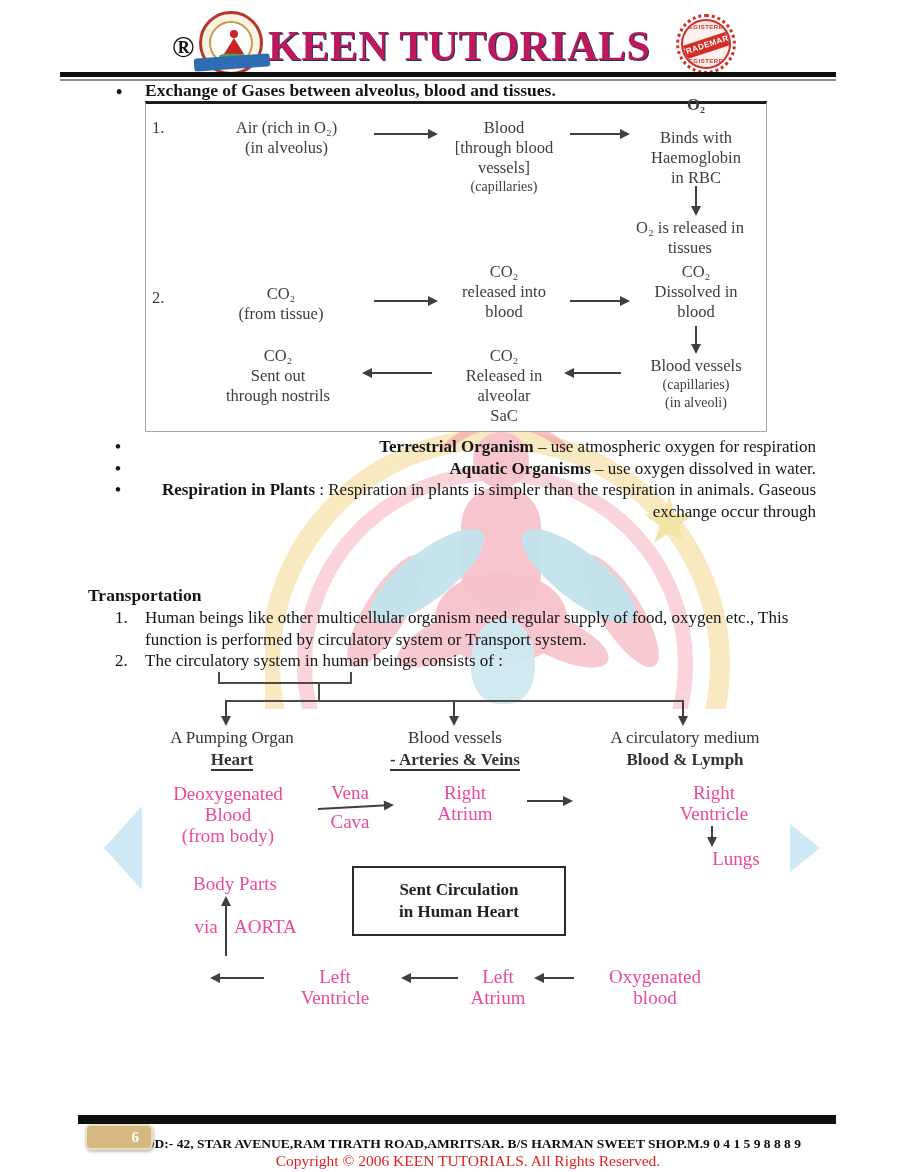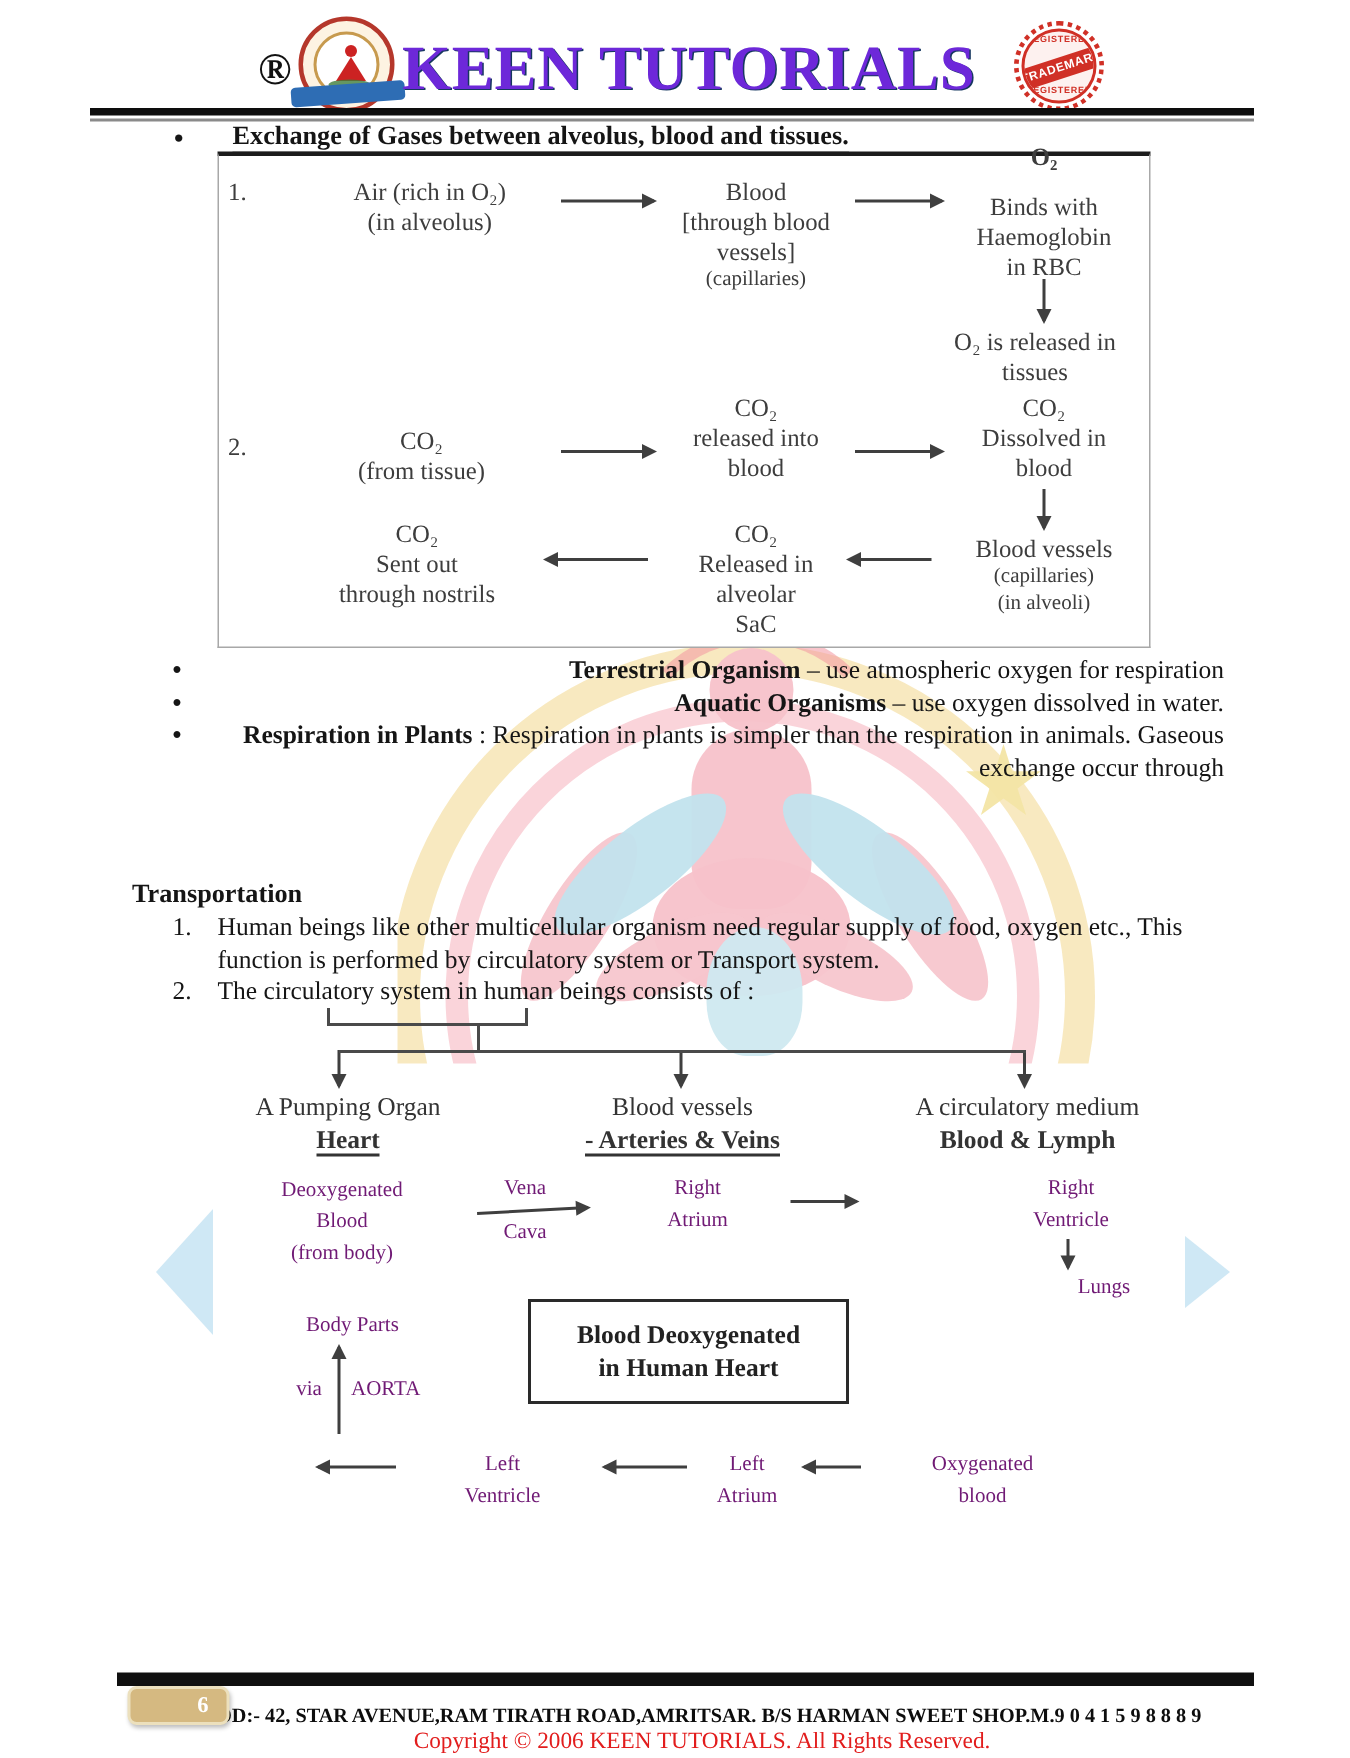--- a/index.html
+++ b/index.html
@@ -11,36 +11,36 @@
           border:3px solid #b5372b;background:#fdf3e2;box-sizing:border-box;}
   .emblem-inner{position:absolute;left:7px;top:7px;width:44px;height:44px;border-radius:50%;
           border:2px solid #c79a4e;background:#fff;box-sizing:border-box;}
   .emblem-fig-head{position:absolute;left:19px;top:7px;width:8px;height:8px;border-radius:50%;background:#cc2222;}
   .emblem-fig-body{position:absolute;left:13px;top:15px;width:0;height:0;
           border-left:10px solid transparent;border-right:10px solid transparent;border-bottom:16px solid #cc2222;}
   .emblem-leaves{position:absolute;left:8px;top:30px;width:28px;height:7px;border-radius:50%;background:#3f7d3a;opacity:.8;}
   .emblem-ribbon{position:absolute;left:-8px;top:42px;width:76px;height:13px;background:#2e6db4;
           border-radius:3px;transform:rotate(-4deg);}
   .brand-title{position:absolute;left:268px;top:20px;width:400px;font-size:42px;line-height:52px;
-          font-weight:bold;letter-spacing:.5px;color:#6d28d9;text-shadow:1px 1px 0 #16375f;}
+          font-weight:bold;letter-spacing:.5px;color:#be185d;text-shadow:1px 1px 0 #16375f;}
   .stamp{position:absolute;left:676px;top:14px;width:60px;height:60px;border-radius:50%;
          border:3px dotted #d03026;box-sizing:border-box;}
   .stamp-inner{position:absolute;left:2px;top:2px;width:50px;height:50px;border-radius:50%;
          border:2px solid #d03026;background:#fdf1ef;box-sizing:border-box;overflow:hidden;}
   .stamp-band{position:absolute;left:-8px;top:17px;width:66px;height:14px;background:#d03026;
          transform:rotate(-18deg);color:#fff;font-family:"Liberation Sans",sans-serif;
          font-size:8px;font-weight:bold;text-align:center;line-height:14px;letter-spacing:.5px;}
   .stamp-arc{position:absolute;width:100%;text-align:center;color:#d03026;
          font-family:"Liberation Sans",sans-serif;font-size:6px;font-weight:bold;letter-spacing:.5px;}
   .hr-black{position:absolute;left:60px;top:72px;width:776px;height:5px;background:#0d0d0d;}
   .hr-gray{position:absolute;left:60px;top:79px;width:776px;height:2px;background:#8a8a8a;}
   
   .h-bullet{position:absolute;left:116px;top:82px;font-size:18px;font-weight:bold;}
   .sec-heading{position:absolute;left:145px;top:80px;font-size:17.5px;font-weight:bold;}
-  .sec-heading span{border-bottom:2.5px solid #000;padding-bottom:1px;margin-left:10px;}
+  .sec-heading span{border-bottom:2.5px solid #000;padding-bottom:1px;}
   
   .dbox{position:absolute;left:145px;top:101px;width:622px;height:331px;background:#fff;
         border:1px solid #a8a8a8;border-top:3.5px solid #1c1c1c;box-sizing:border-box;z-index:2;}
   .dnode{position:absolute;text-align:center;color:#3d3d3d;font-size:16.5px;line-height:20px;}
   .dnode .sm{font-size:14px;line-height:18px;}
   .dnum{position:absolute;color:#3d3d3d;font-size:16.5px;}
   .ha{position:absolute;height:2px;background:#3f3f3f;}
   .ha.r:after{content:"";position:absolute;right:-2px;top:-4.5px;width:0;height:0;
       border-left:10px solid #3f3f3f;border-top:5.5px solid transparent;border-bottom:5.5px solid transparent;}
   .ha.l:before{content:"";position:absolute;left:-2px;top:-4.5px;width:0;height:0;
@@ -61,21 +61,21 @@
   .trans-items .num{width:57px;padding-left:27px;box-sizing:border-box;flex:none;}
   
   .tl{position:absolute;background:#4a4a4a;z-index:1;}
   .bracket{position:absolute;left:218px;top:672px;width:134px;height:12px;
       border-left:2px solid #4a4a4a;border-right:2px solid #4a4a4a;border-bottom:2px solid #4a4a4a;
       box-sizing:border-box;z-index:1;}
   .tlabel{position:absolute;text-align:center;color:#333;font-size:17px;line-height:22px;z-index:1;}
   .tlabel .b{font-weight:bold;}
   .tlabel .u{border-bottom:2px solid #333;padding-bottom:0px;}
   
-  .fnode{position:absolute;text-align:center;color:#701a75;font-size:14px;line-height:21px;z-index:1;}
+  .fnode{position:absolute;text-align:center;color:#ec4899;font-size:19px;line-height:21px;z-index:1;}
   .fbox{position:absolute;left:352px;top:866px;width:214px;height:70px;border:2px solid #2a2a2a;
       box-sizing:border-box;text-align:center;font-weight:bold;font-size:17px;line-height:22px;
       padding-top:11px;color:#222;z-index:1;}
   .tri-left{position:absolute;left:104px;top:806px;width:0;height:0;z-index:0;
       border-right:38px solid #cfe8f5;border-top:42px solid transparent;border-bottom:42px solid transparent;}
   .tri-right{position:absolute;left:790px;top:824px;width:0;height:0;z-index:0;
       border-left:30px solid #cfe8f5;border-top:24px solid transparent;border-bottom:24px solid transparent;}
   
   .wm{position:absolute;left:265px;top:424px;width:480px;height:285px;overflow:hidden;z-index:0;}
   .wm div{position:absolute;}
@@ -293,21 +293,21 @@
     <div>Body Parts</div>
   </div>
   <div class="va u" style="left:225px;top:898px;height:58px;z-index:1;"></div>
   <div class="fnode" style="left:190px;top:916px;width:32px;">
     <div>via</div>
   </div>
   <div class="fnode" style="left:234px;top:916px;width:66px;text-align:left;">
     <div>AORTA</div>
   </div>
   <div class="fbox">
-    <div>Blood Deoxygenated</div>
+    <div>Sent Circulation</div>
     <div>in Human Heart</div>
   </div>
   <div class="ha l" style="left:212px;top:977px;width:52px;z-index:1;"></div>
   <div class="fnode" style="left:290px;top:966px;width:90px;">
     <div>Left</div>
     <div>Ventricle</div>
   </div>
   <div class="ha l" style="left:403px;top:977px;width:55px;z-index:1;"></div>
   <div class="fnode" style="left:462px;top:966px;width:72px;">
     <div>Left</div>

